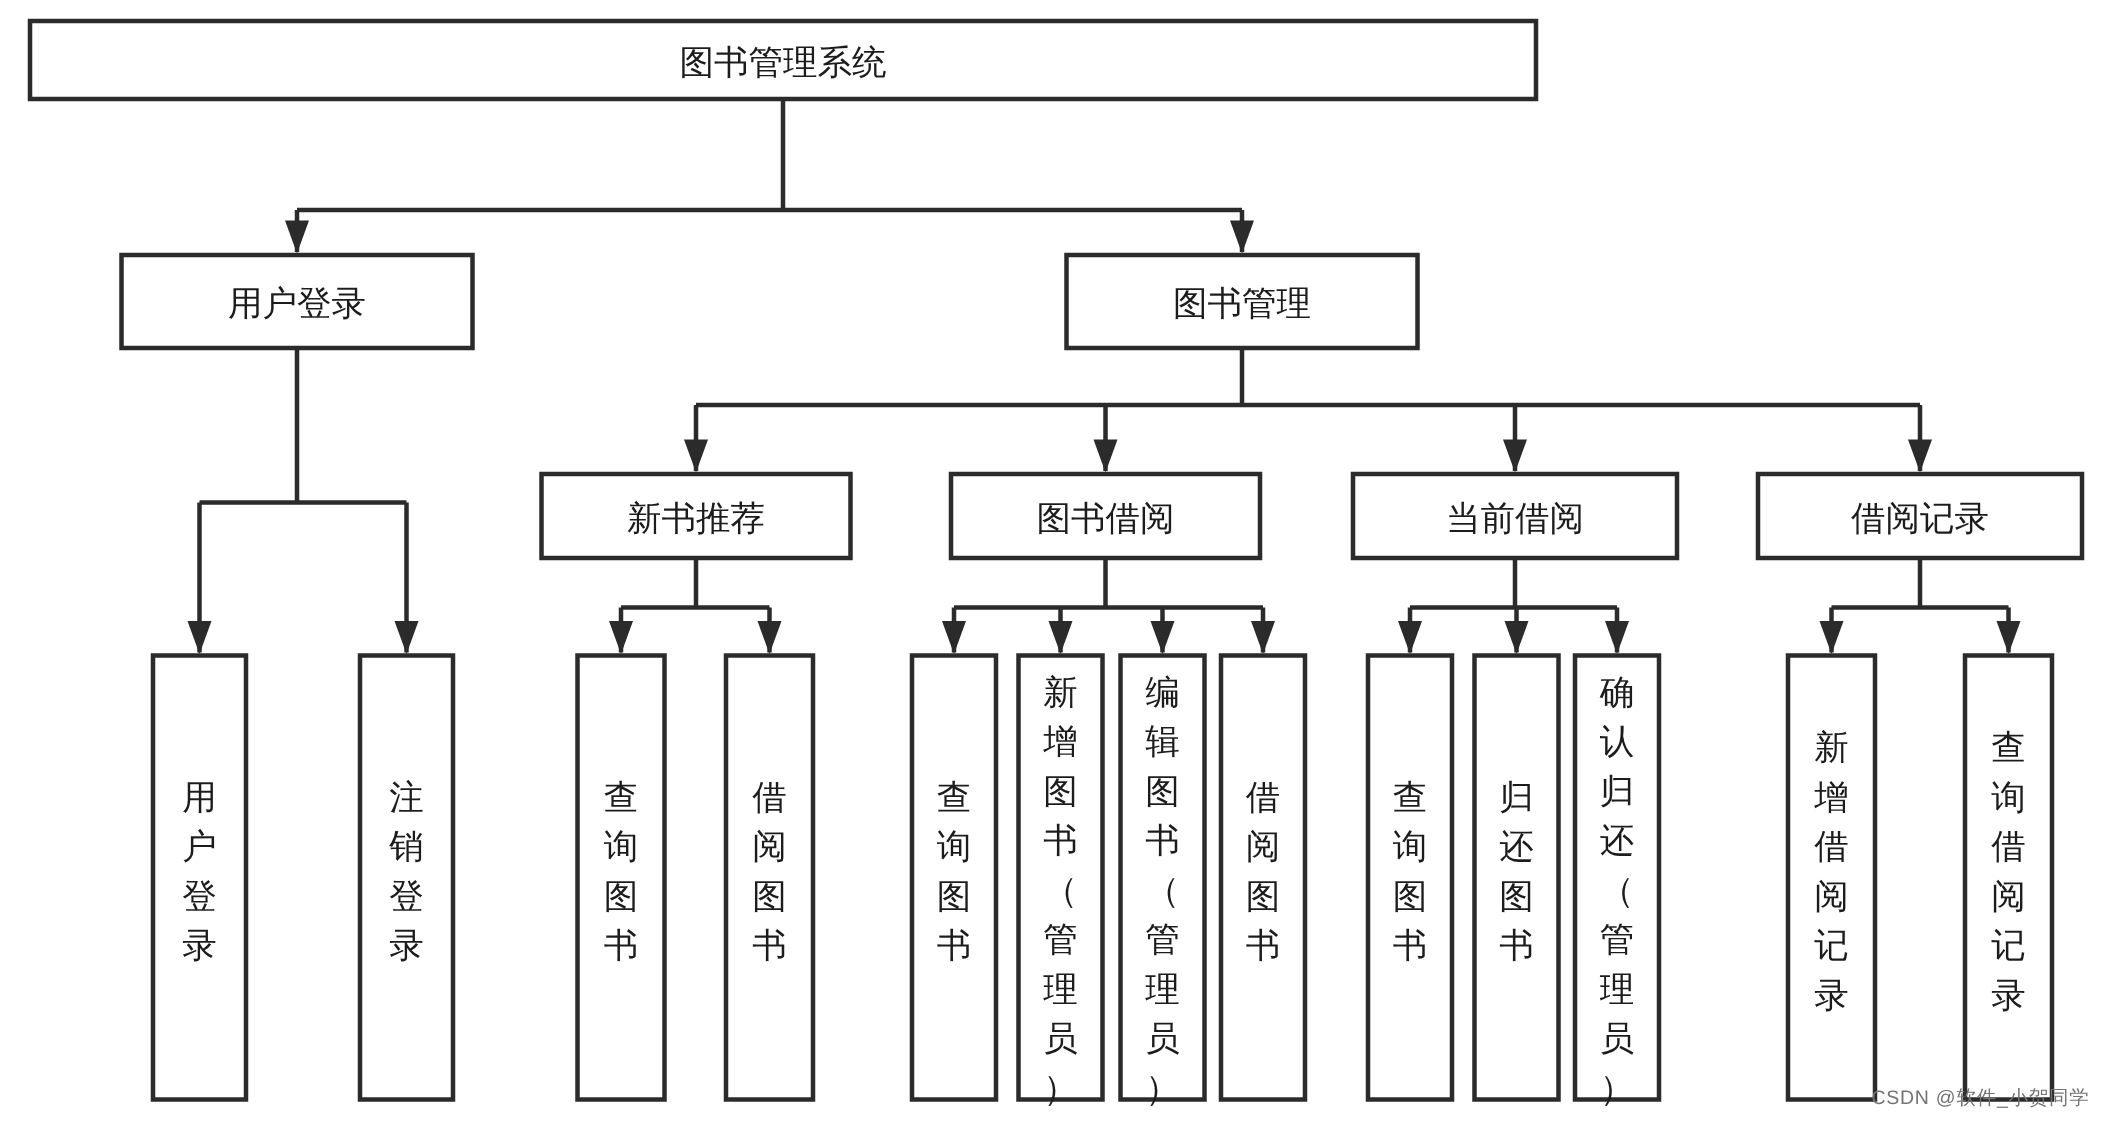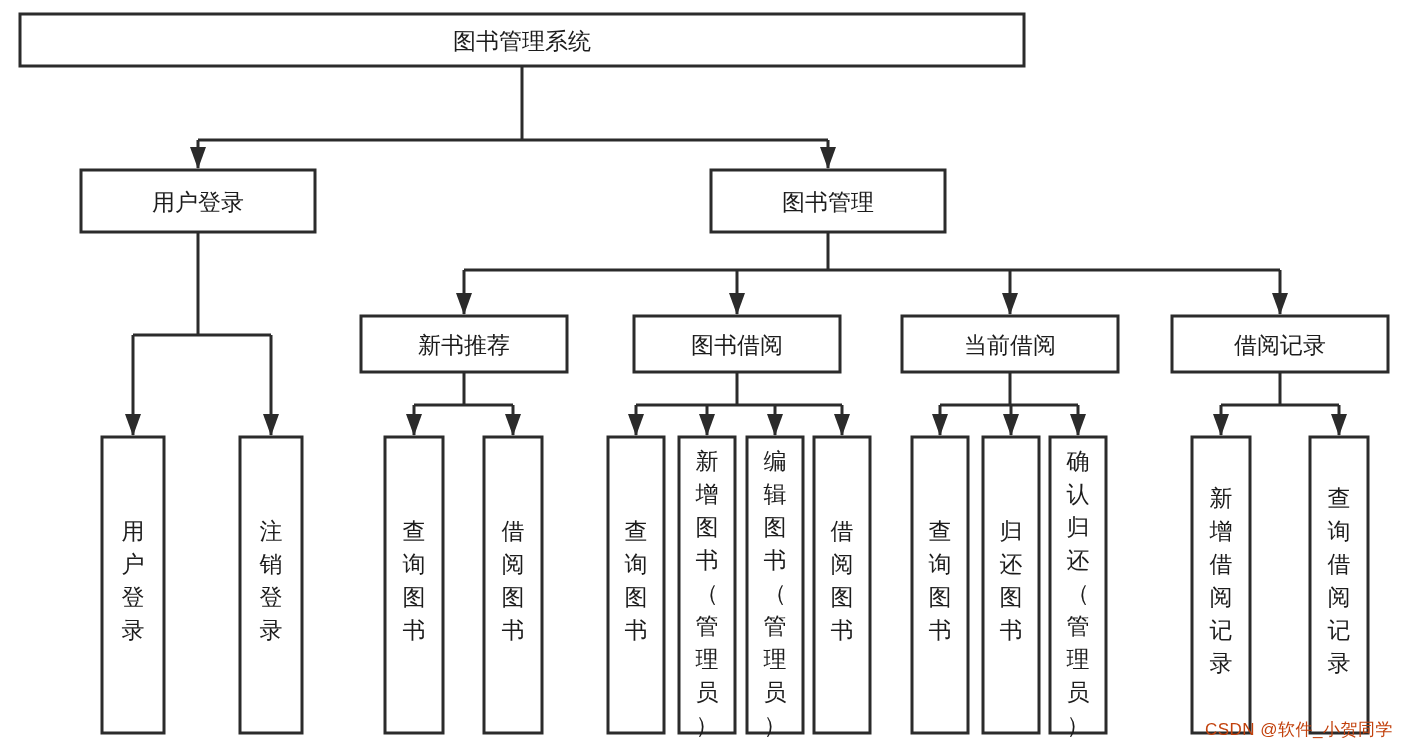--- a/index.html
+++ b/index.html
@@ -53,22 +53,22 @@
     font-family: "Liberation Sans", "DejaVu Sans", sans-serif;
     font-size: 23px;
     fill: #1c1c1c;
     text-anchor: middle;
   }
   .watermark-text {
     position: absolute;
     right: 12px;
     bottom: 6px;
     font-family: "Liberation Sans", "DejaVu Sans", sans-serif;
-    font-size: 17px;
-    color: #c2410c;
+    font-size: 13px;
+    color: #737373;
     white-space: nowrap;
     letter-spacing: 0.5px;
   }
 </style>
 </head>
 <body>
 
 <div id="diagram-root">
 
   <svg id="tree-svg" viewBox="0 0 1405 747" xmlns="http://www.w3.org/2000/svg">

